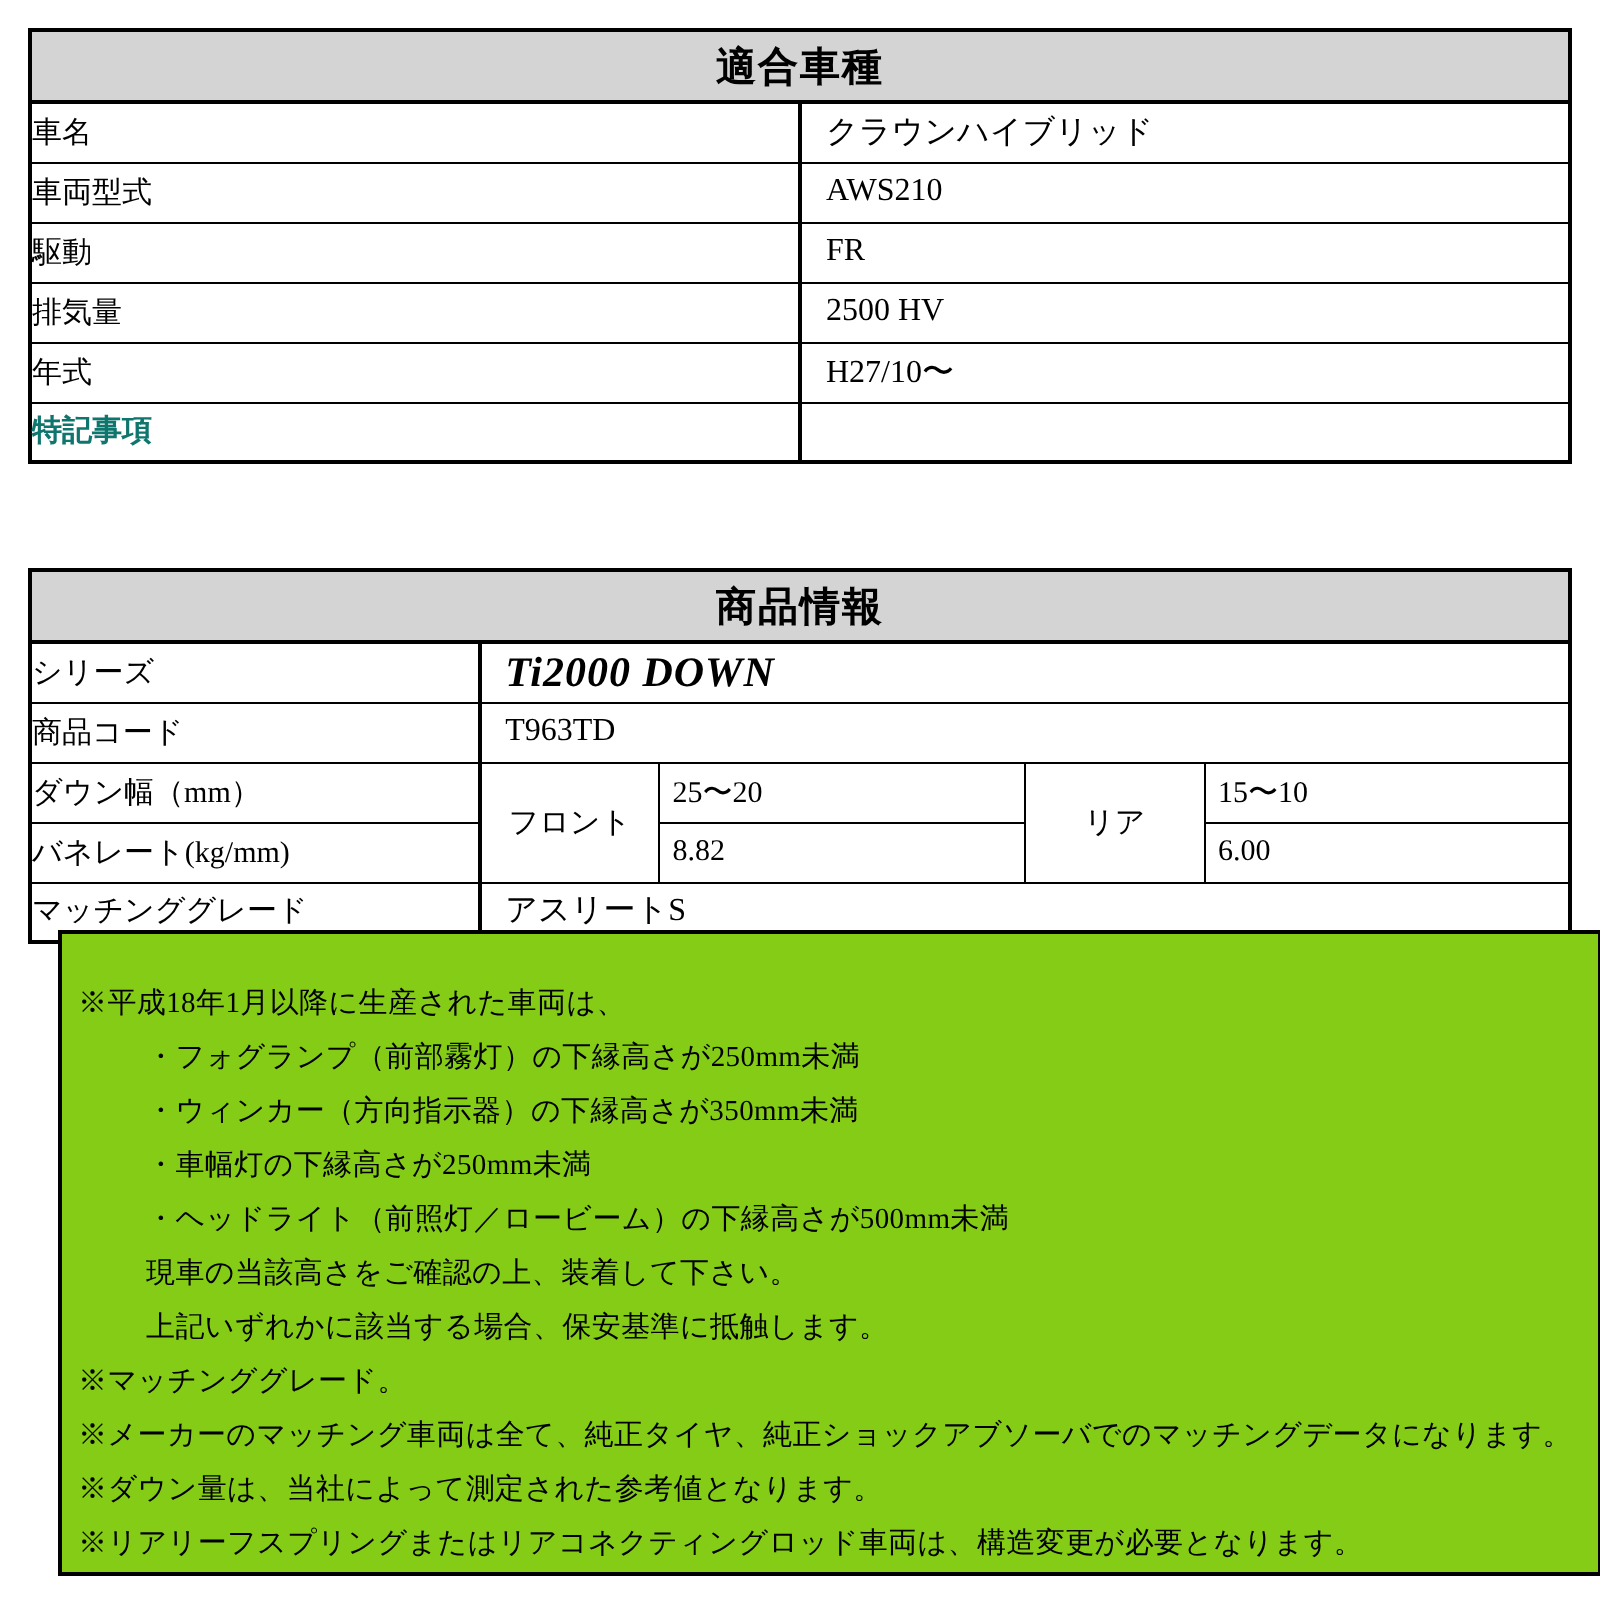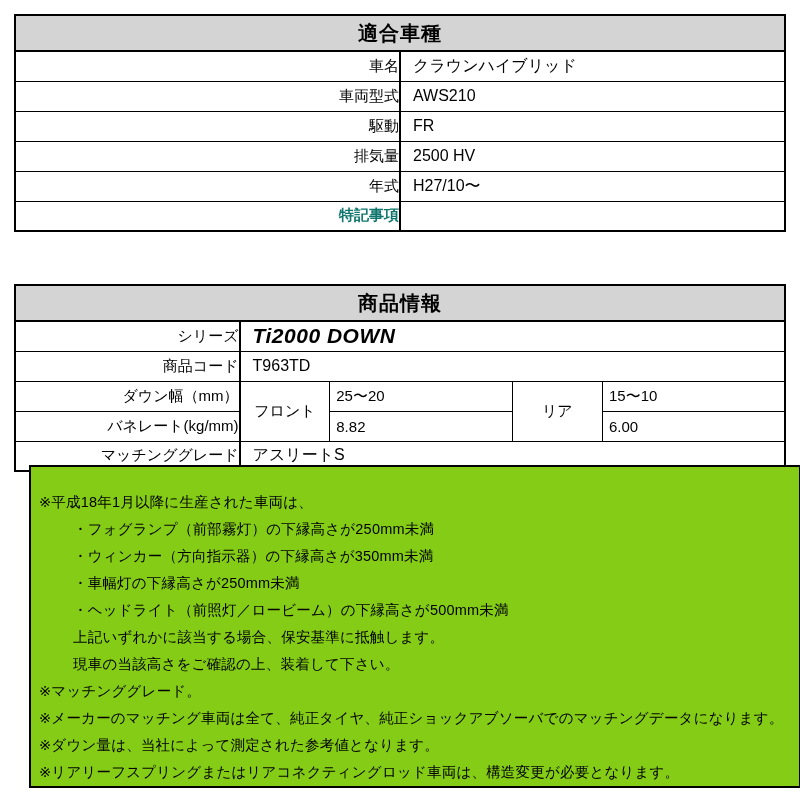--- a/index.html
+++ b/index.html
@@ -10,20 +10,21 @@
     height: 800px;
     background: #ffffff;
     font-family: "Liberation Sans", "DejaVu Sans", sans-serif;
     color: #000000;
   }
   .page {
     position: relative;
     width: 800px;
     height: 800px;
     padding: 0;
+    font-family: Liberation Serif, serif;
   }
 
   
   .spec-table {
     position: absolute;
     left: 14px;
     width: 772px;
     border-collapse: collapse;
     table-layout: fixed;
     border: 2px solid #000;
@@ -39,21 +40,21 @@
   .title-row th {
     background: #d4d4d4;
     height: 36px;
     text-align: center;
     font-size: 20px;
     font-weight: bold;
     letter-spacing: 1px;
     border-bottom: 2px solid #000;
   }
   td.label {
-    text-align: right;
+    text-align: left;
     width: 224px;
     font-size: 15px;
     border-right: 2px solid #000;
   }
   td.label.red { color: #0f766e; font-weight: bold; }
   td.value {
     text-align: left;
     padding-left: 12px;
     font-size: 16px;
   }
@@ -174,21 +175,21 @@
     </tr>
   </tbody>
     </table>
 
   <div class="notes-box">
     <div class="note-line">※平成18年1月以降に生産された車両は、</div>
     <div class="note-line indent">・フォグランプ（前部霧灯）の下縁高さが250mm未満</div>
     <div class="note-line indent">・ウィンカー（方向指示器）の下縁高さが350mm未満</div>
     <div class="note-line indent">・車幅灯の下縁高さが250mm未満</div>
     <div class="note-line indent">・ヘッドライト（前照灯／ロービーム）の下縁高さが500mm未満</div>
+    <div class="note-line indent">現車の当該高さをご確認の上、装着して下さい。</div>
     <div class="note-line indent">上記いずれかに該当する場合、保安基準に抵触します。</div>
-    <div class="note-line indent">現車の当該高さをご確認の上、装着して下さい。</div>
     <div class="note-line">※マッチンググレード。</div>
     <div class="note-line">※メーカーのマッチング車両は全て、純正タイヤ、純正ショックアブソーバでのマッチングデータになります。</div>
     <div class="note-line">※ダウン量は、当社によって測定された参考値となります。</div>
     <div class="note-line">※リアリーフスプリングまたはリアコネクティングロッド車両は、構造変更が必要となります。</div>
   </div>
 
 </div>
 
 </body></html>

